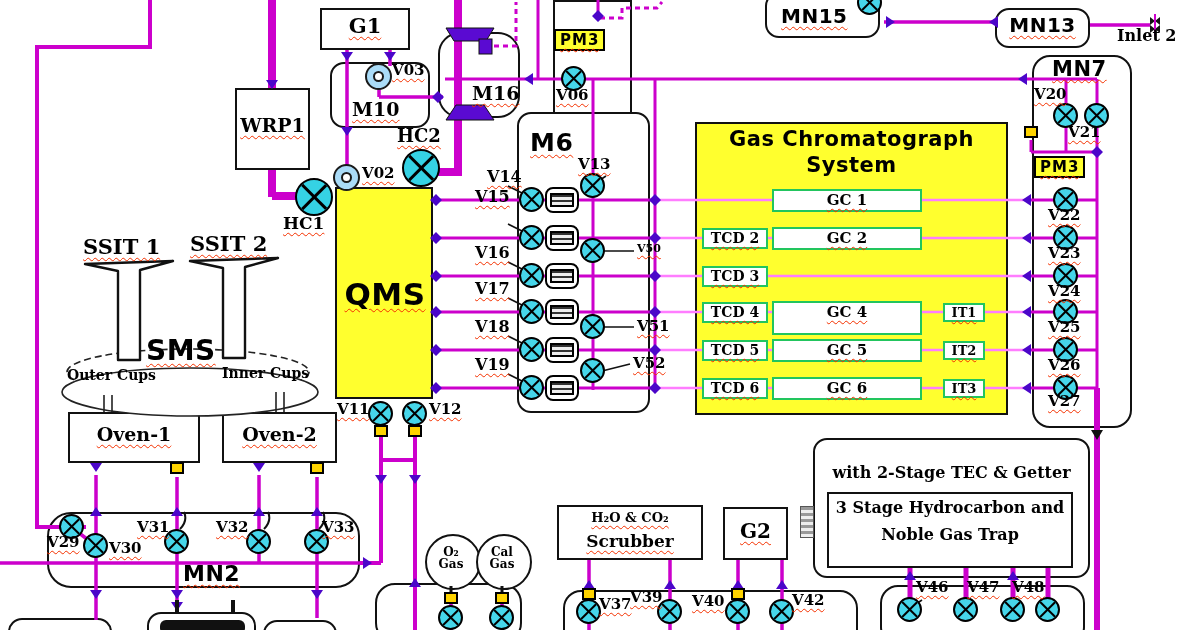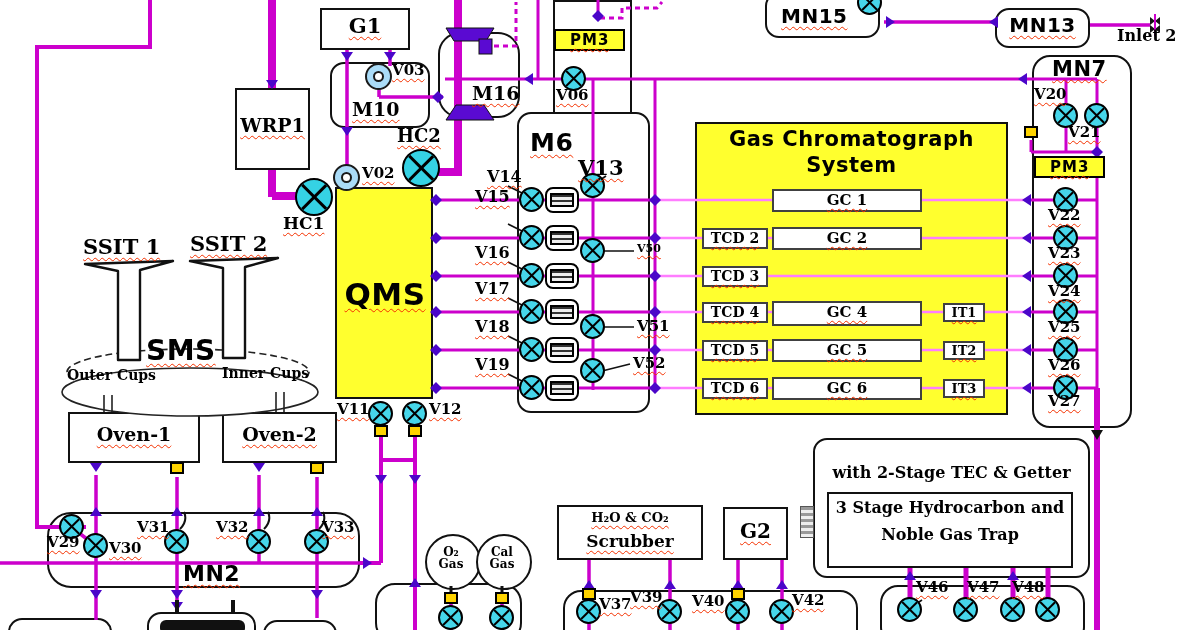--- a/index.html
+++ b/index.html
@@ -23,25 +23,25 @@
       background:#35d2e4;overflow:hidden;z-index:11}
   .hc::before,.hc::after{content:"";position:absolute;top:-6px;bottom:-6px;left:50%;width:2.6px;background:#000}
   .hc::before{transform:translateX(-50%) rotate(45deg)}
   .hc::after{transform:translateX(-50%) rotate(-45deg)}
   .rv{position:absolute;width:23px;height:23px;border:2.5px solid #1a1a1a;border-radius:50%;
       background:#aadcf8;z-index:11}
   .rv::after{content:"";position:absolute;left:6px;top:6px;width:7px;height:7px;background:#fff;
       border:2px solid #1a1a1a;border-radius:50%}
   .fit{position:absolute;width:14px;height:12px;background:#ffd400;border:2px solid #000;z-index:11;box-sizing:border-box}
   .pm3{position:absolute;background:#ffff2e;border:2px solid #000;font-family:"DejaVu Sans",sans-serif;
-       font-weight:bold;font-size:15px;padding:0 14px;z-index:12;letter-spacing:1px}
+       font-weight:bold;font-size:15px;padding:0 4px;z-index:12;letter-spacing:1px}
   .mod{position:absolute;width:34px;height:26px;border:2px solid #000;border-radius:8px;background:#fff;z-index:10;box-sizing:border-box}
   .mod::after{content:"";position:absolute;left:3px;right:3px;top:4px;bottom:4px;border:2px solid #000;
        background:repeating-linear-gradient(180deg,#333 0 2px,#eee 2px 5px)}
-  .gcb{position:absolute;background:#fff;border:2px solid #404040;z-index:10;box-sizing:border-box;
+  .gcb{position:absolute;background:#fff;border:2px solid #22c55e;z-index:10;box-sizing:border-box;
        font-weight:bold;text-align:center}
   svg.pipes{position:absolute;left:0;top:0;z-index:5;pointer-events:none}
   .grey{position:absolute;width:12px;height:30px;border:1px solid #555;z-index:11;
         background:repeating-linear-gradient(180deg,#999 0 3px,#eee 3px 6px)}
   .blackbar{position:absolute;background:#111;border-radius:6px;z-index:10}
 </style>
 </head>
 <body>
 
 <div id="stage">
@@ -192,21 +192,21 @@
 
   <div class="mod" style="left:545px;top:187px"></div>
   <div class="mod" style="left:545px;top:225px"></div>
   <div class="mod" style="left:545px;top:263px"></div>
   <div class="mod" style="left:545px;top:299px"></div>
   <div class="mod" style="left:545px;top:337px"></div>
   <div class="mod" style="left:545px;top:375px"></div>
 
   <div class="gcb" style="left:772px;top:189px;width:150px;height:23px;font-size:15px"><span class="sq">GC 1</span></div>
   <div class="gcb" style="left:772px;top:227px;width:150px;height:23px;font-size:15px"><span class="sq">GC 2</span></div>
-  <div class="gcb" style="left:772px;top:301px;width:150px;height:25px;font-size:15px"><span class="sq">GC 4</span></div>
+  <div class="gcb" style="left:772px;top:301px;width:150px;height:34px;font-size:15px"><span class="sq">GC 4</span></div>
   <div class="gcb" style="left:772px;top:339px;width:150px;height:23px;font-size:15px"><span class="sq">GC 5</span></div>
   <div class="gcb" style="left:772px;top:377px;width:150px;height:23px;font-size:15px"><span class="sq">GC 6</span></div>
   <div class="gcb" style="left:702px;top:228px;width:66px;height:21px;font-size:14px"><span class="sq">TCD 2</span></div>
   <div class="gcb" style="left:702px;top:266px;width:66px;height:21px;font-size:14px"><span class="sq">TCD 3</span></div>
   <div class="gcb" style="left:702px;top:302px;width:66px;height:21px;font-size:14px"><span class="sq">TCD 4</span></div>
   <div class="gcb" style="left:702px;top:340px;width:66px;height:21px;font-size:14px"><span class="sq">TCD 5</span></div>
   <div class="gcb" style="left:702px;top:378px;width:66px;height:21px;font-size:14px"><span class="sq">TCD 6</span></div>
   <div class="gcb" style="left:943px;top:303px;width:42px;height:19px;font-size:13px"><span class="sq">IT1</span></div>
   <div class="gcb" style="left:943px;top:341px;width:42px;height:19px;font-size:13px"><span class="sq">IT2</span></div>
   <div class="gcb" style="left:943px;top:379px;width:42px;height:19px;font-size:13px"><span class="sq">IT3</span></div>
@@ -218,21 +218,21 @@
   <div class="lbl ctr sq" style="left:235px;top:116px;width:75px;font-size:19px">WRP1</div>
   <div class="lbl sq" style="left:352px;top:100px;font-size:19px">M10</div>
   <div class="lbl sq" style="left:392px;top:63px;font-size:15px">V03</div>
   <div class="lbl sq" style="left:472px;top:84px;font-size:19px">M16</div>
   <div class="lbl sq" style="left:362px;top:166px;font-size:15px">V02</div>
   <div class="lbl sq" style="left:283px;top:215px;font-size:17px">HC1</div>
   <div class="lbl sq" style="left:397px;top:127px;font-size:18px">HC2</div>
   <div class="lbl sans sq" style="left:341px;top:278px;width:88px;text-align:center;font-size:31px">QMS</div>
   <div class="lbl sans sq" style="left:530px;top:130px;font-size:25px">M6</div>
   <div class="lbl sq" style="left:556px;top:88px;font-size:15px">V06</div>
-  <div class="lbl sq" style="left:578px;top:157px;font-size:21px">V13</div>
+  <div class="lbl sq" style="left:578px;top:157px;font-size:15px">V13</div>
   <div class="lbl sq" style="left:487px;top:169px;font-size:16px">V14</div>
   <div class="lbl sq" style="left:475px;top:189px;font-size:16px">V15</div>
   <div class="lbl sq" style="left:475px;top:245px;font-size:16px">V16</div>
   <div class="lbl sq" style="left:475px;top:281px;font-size:16px">V17</div>
   <div class="lbl sq" style="left:475px;top:319px;font-size:16px">V18</div>
   <div class="lbl sq" style="left:475px;top:357px;font-size:16px">V19</div>
   <div class="lbl sq" style="left:637px;top:243px;font-size:11px">V50</div>
   <div class="lbl sq" style="left:637px;top:319px;font-size:15px">V51</div>
   <div class="lbl sq" style="left:633px;top:356px;font-size:15px">V52</div>
   <div class="lbl sans sq" style="left:781px;top:6px;font-size:20px">MN15</div>

